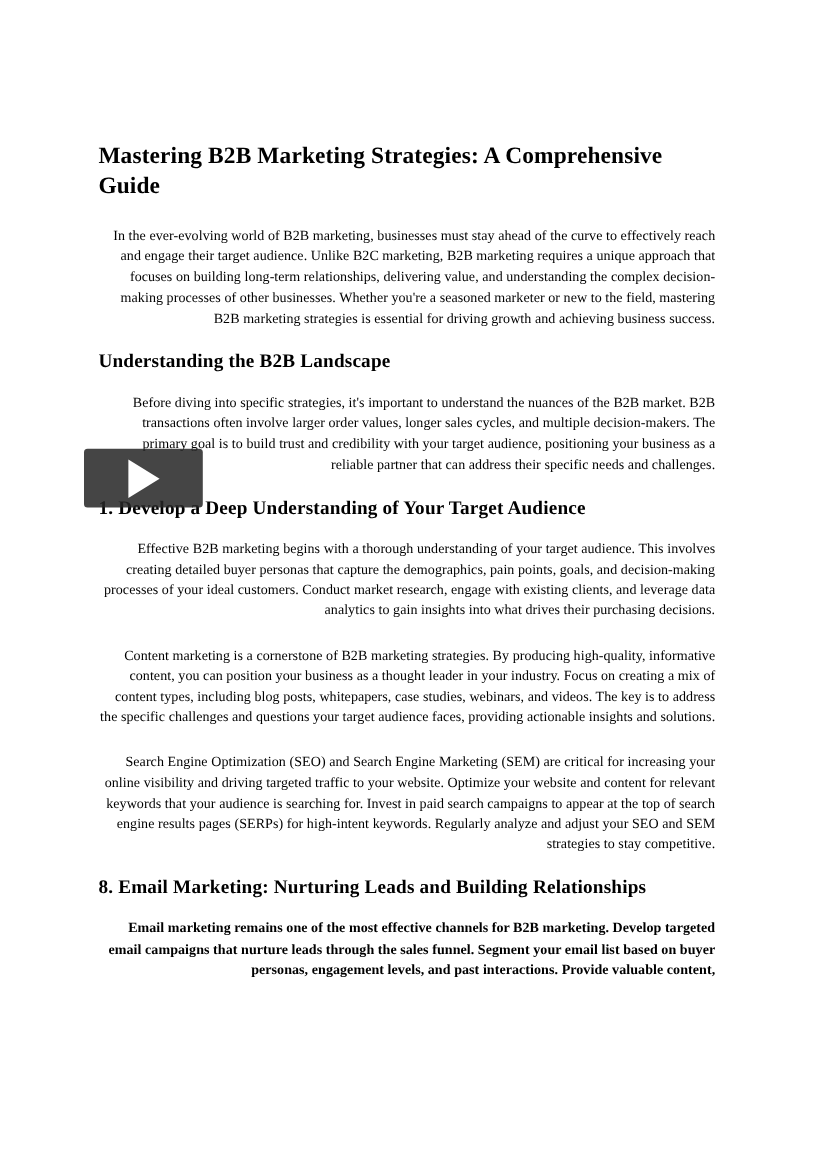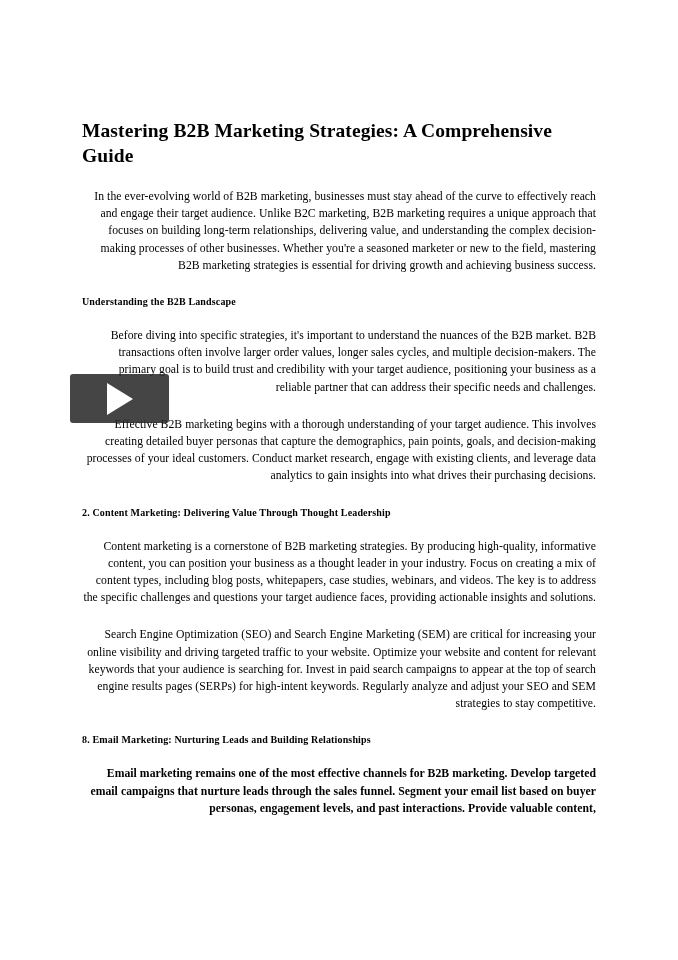--- a/index.html
+++ b/index.html
@@ -40,21 +40,21 @@
   .doc-title {
     font-size: 19.5px;
     font-weight: bold;
     line-height: 25px;
     margin: 0 0 20px 0;
     letter-spacing: 0.1px;
     width: 505px;
   }
 
   .section-heading {
-    font-size: 10px;
+    font-size: 16px;
     font-weight: bold;
     line-height: 16px;
     margin: 0 0 17px 0;
     letter-spacing: 0.15px;
   }
 
   .para {
     font-size: 11.7px;
     line-height: 17.2px;
     margin: 0 0 20px 0;
@@ -105,23 +105,23 @@
 
   <div class="doc-body">
 
     <h1 class="doc-title">Mastering B2B Marketing Strategies: A Comprehensive Guide</h1>
 
     <p class="para">In the ever-evolving world of B2B marketing, businesses must stay ahead of the curve to effectively reach and engage their target audience. Unlike B2C marketing, B2B marketing requires a unique approach that focuses on building long-term relationships, delivering value, and understanding the complex decision-making processes of other businesses. Whether you're a seasoned marketer or new to the field, mastering B2B marketing strategies is essential for driving growth and achieving business success.</p>
 
     <h2 class="section-heading gap-before-heading">Understanding the B2B Landscape</h2>
     <p class="para">Before diving into specific strategies, it's important to understand the nuances of the B2B market. B2B transactions often involve larger order values, longer sales cycles, and multiple decision-makers. The primary goal is to build trust and credibility with your target audience, positioning your business as a reliable partner that can address their specific needs and challenges.</p>
 
+    <h2 class="section-heading gap-before-heading">1. Develop a Deep Understanding of Your Target Audience</h2>
     <p class="para">Effective B2B marketing begins with a thorough understanding of your target audience. This involves creating detailed buyer personas that capture the demographics, pain points, goals, and decision-making processes of your ideal customers. Conduct market research, engage with existing clients, and leverage data analytics to gain insights into what drives their purchasing decisions.</p>
 
-    <h2 class="section-heading gap-before-heading">2. Content Marketing: Delivering Value Through Thought Leadership</h2>
     <p class="para">Content marketing is a cornerstone of B2B marketing strategies. By producing high-quality, informative content, you can position your business as a thought leader in your industry. Focus on creating a mix of content types, including blog posts, whitepapers, case studies, webinars, and videos. The key is to address the specific challenges and questions your target audience faces, providing actionable insights and solutions.</p>
 
     <p class="para">Search Engine Optimization (SEO) and Search Engine Marketing (SEM) are critical for increasing your online visibility and driving targeted traffic to your website. Optimize your website and content for relevant keywords that your audience is searching for. Invest in paid search campaigns to appear at the top of search engine results pages (SERPs) for high-intent keywords. Regularly analyze and adjust your SEO and SEM strategies to stay competitive.</p>
 
     <h2 class="section-heading gap-before-heading">8. Email Marketing: Nurturing Leads and Building Relationships</h2>
     <p class="para">Email marketing remains one of the most effective channels for B2B marketing. Develop targeted email campaigns that nurture leads through the sales funnel. Segment your email list based on buyer personas, engagement levels, and past interactions. Provide valuable content,</p>
 
   </div>
 
   <div class="video-overlay">

